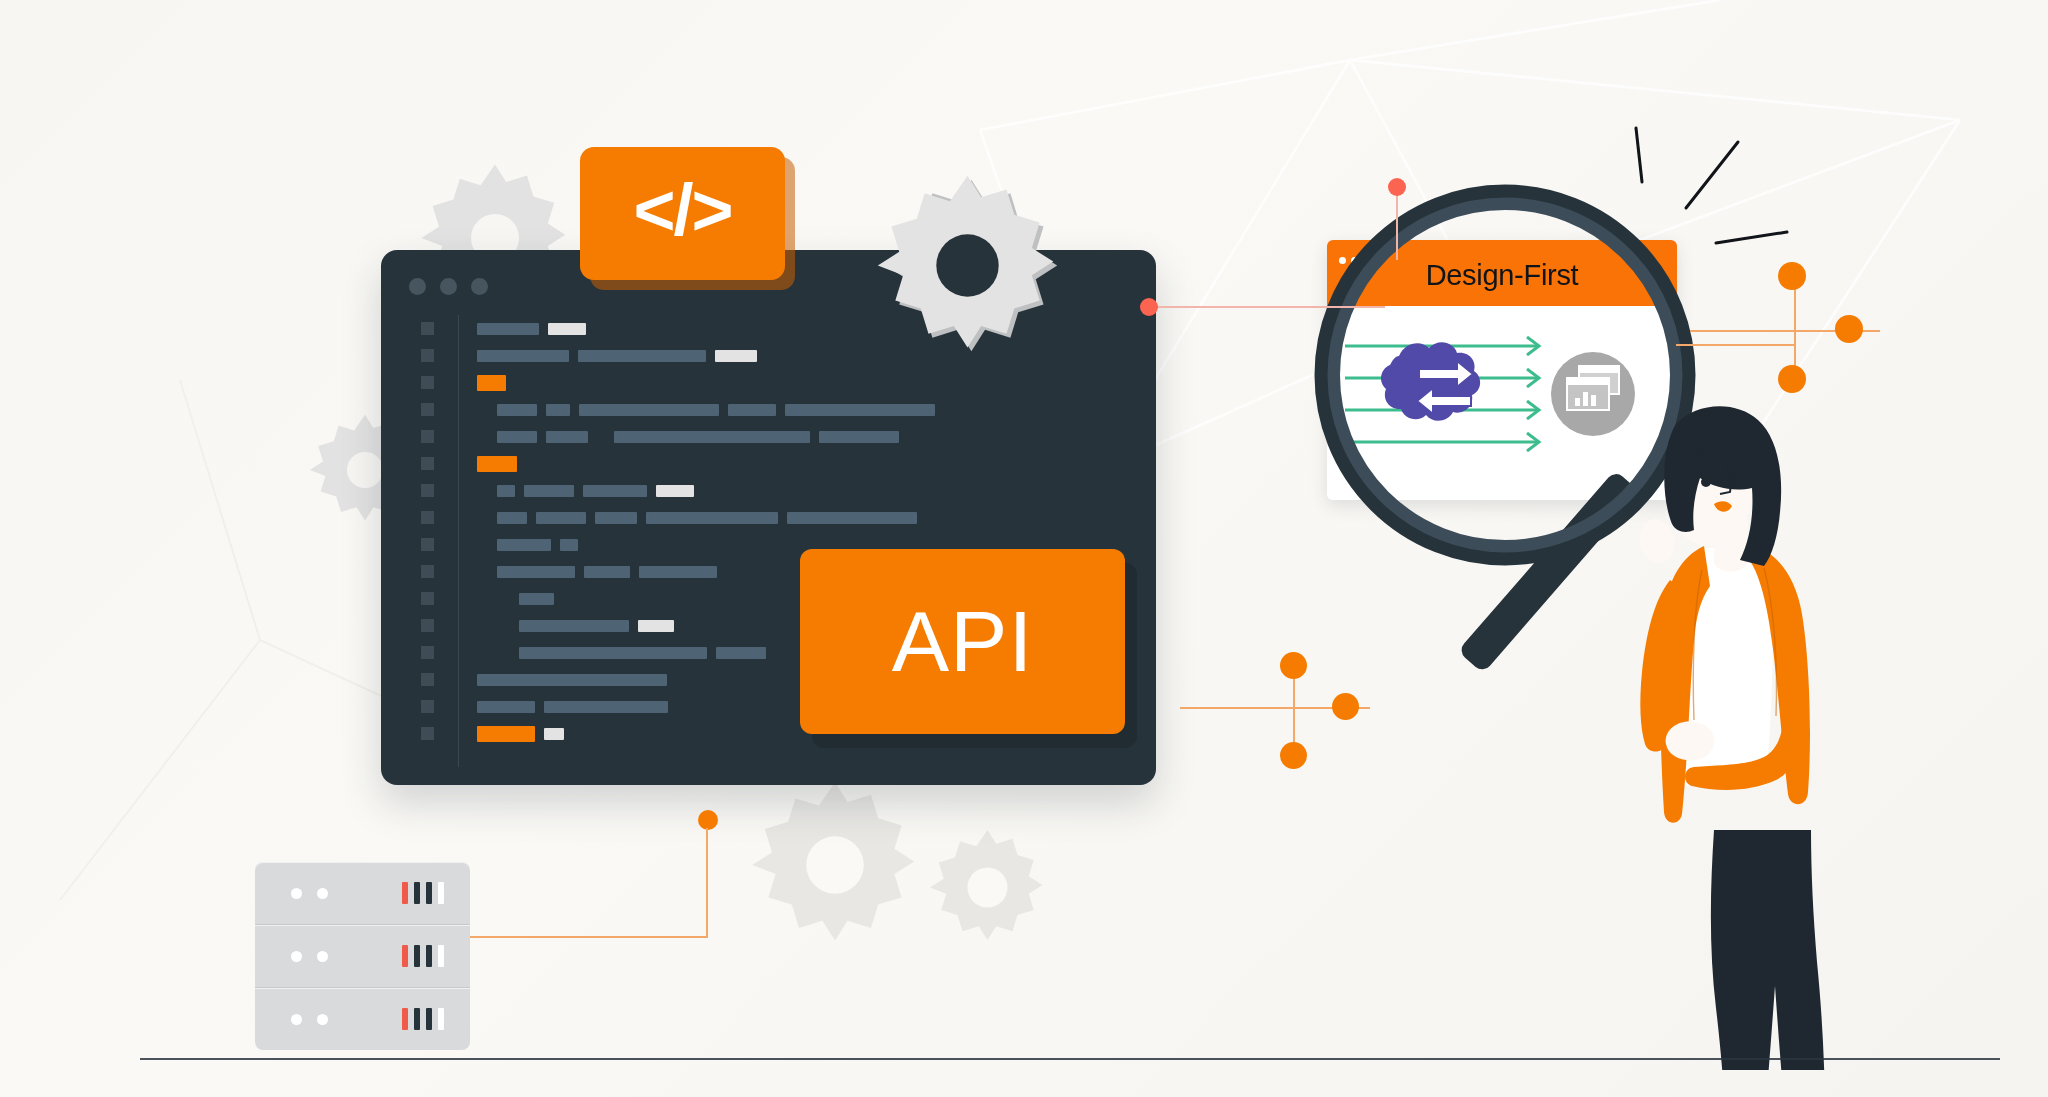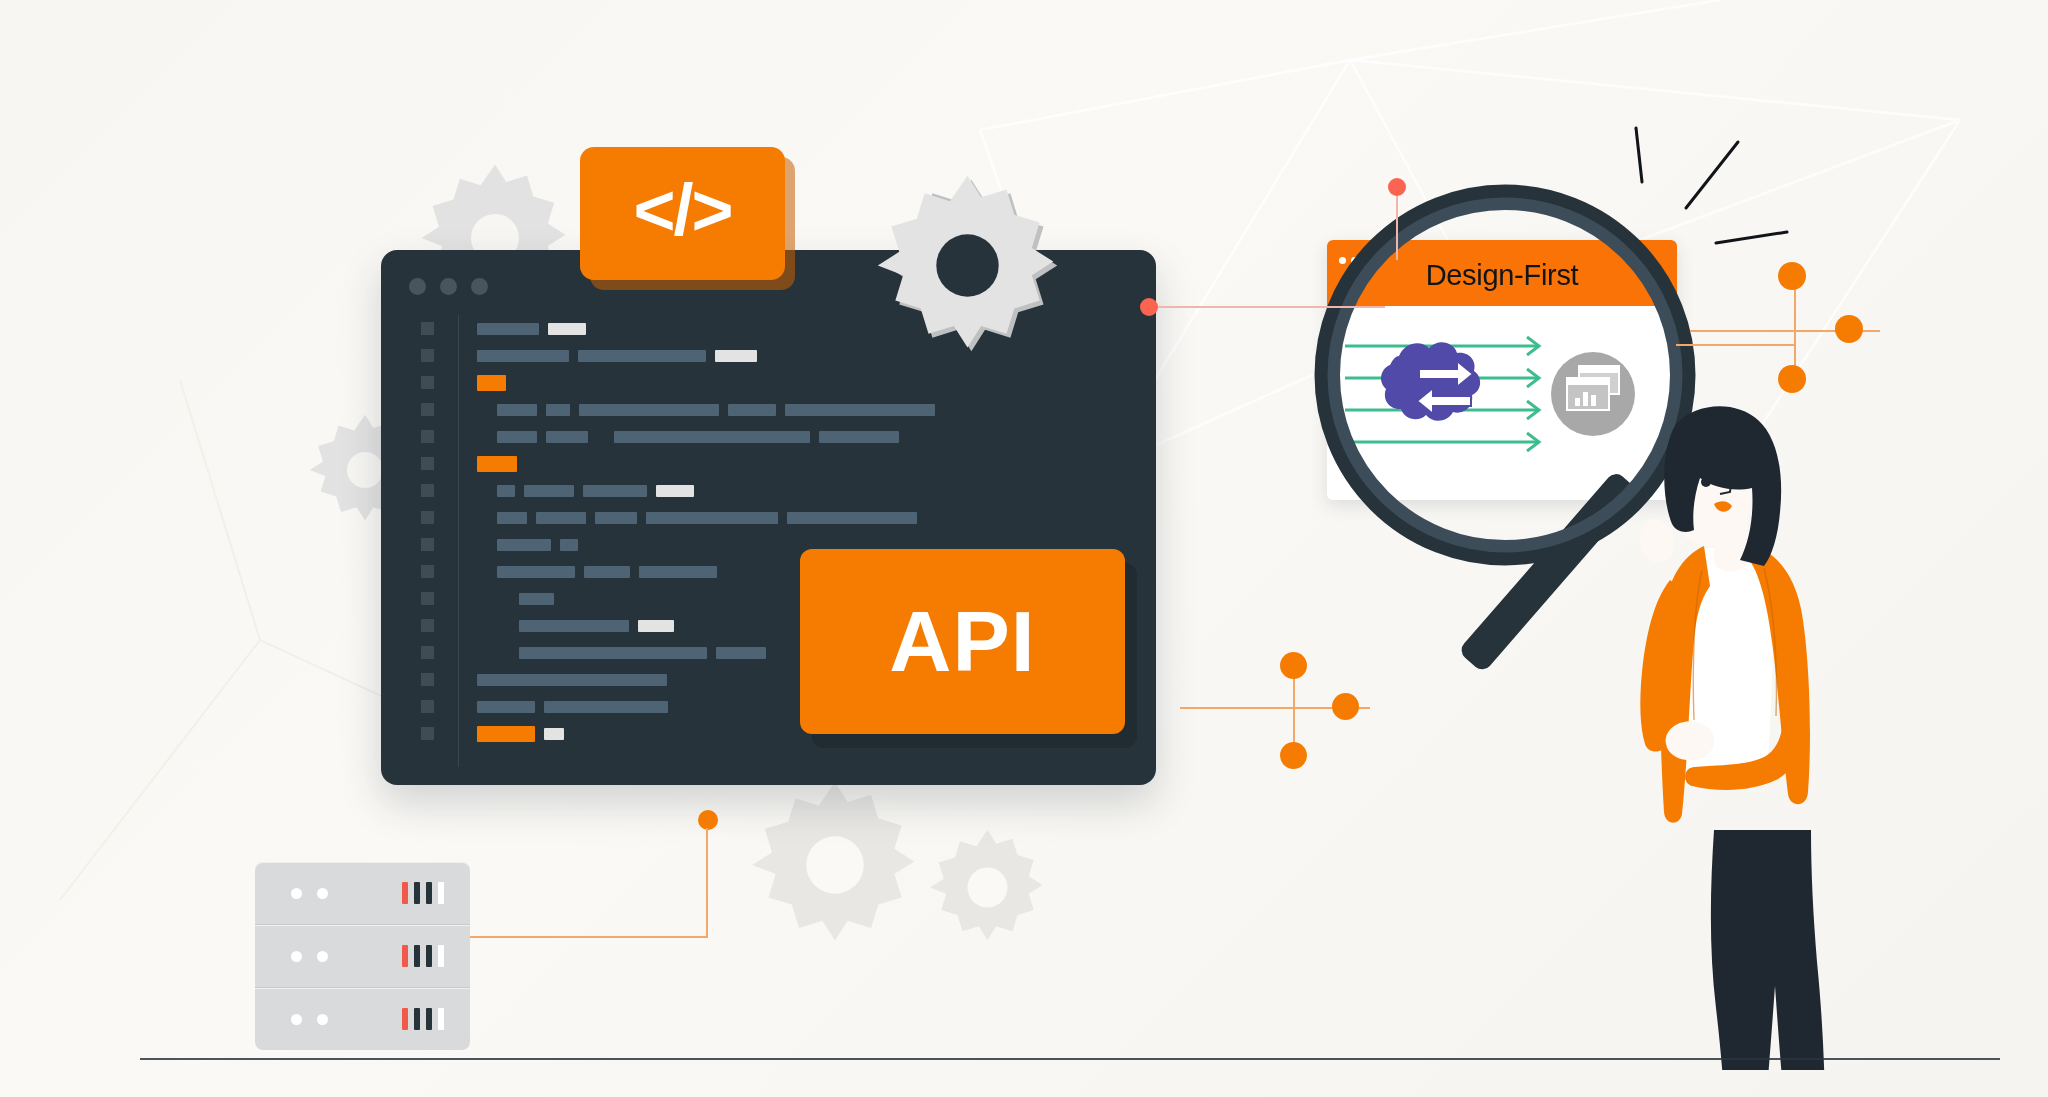--- a/index.html
+++ b/index.html
@@ -106,21 +106,21 @@
   .api-badge {
     position: absolute;
     left: 800px; top: 549px;
     width: 325px; height: 185px;
     background: #f57c00;
     border-radius: 12px;
     display: flex; align-items: center; justify-content: center;
     box-shadow: 12px 14px 0 rgba(27,36,43,.55);
     color: #ffffff;
     font-size: 86px;
-    font-weight: bold;
+    font-weight: normal;
     letter-spacing: 1px;
   }
 
   
   .df-window {
     position: absolute;
     left: 1327px; top: 240px;
     width: 350px; height: 260px;
     background: #ffffff;
     border-radius: 6px;

